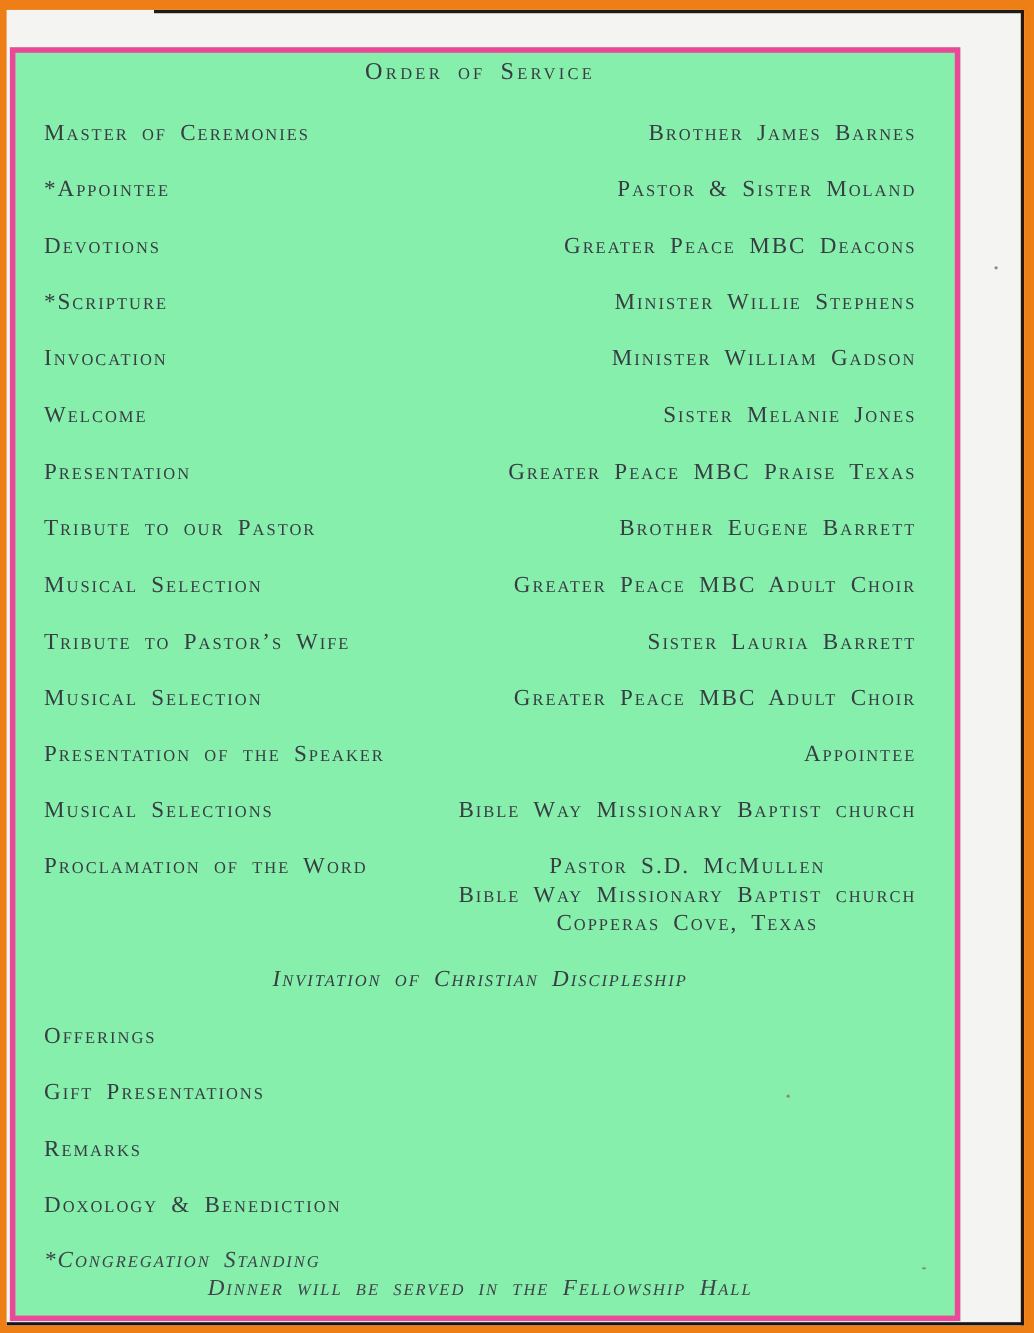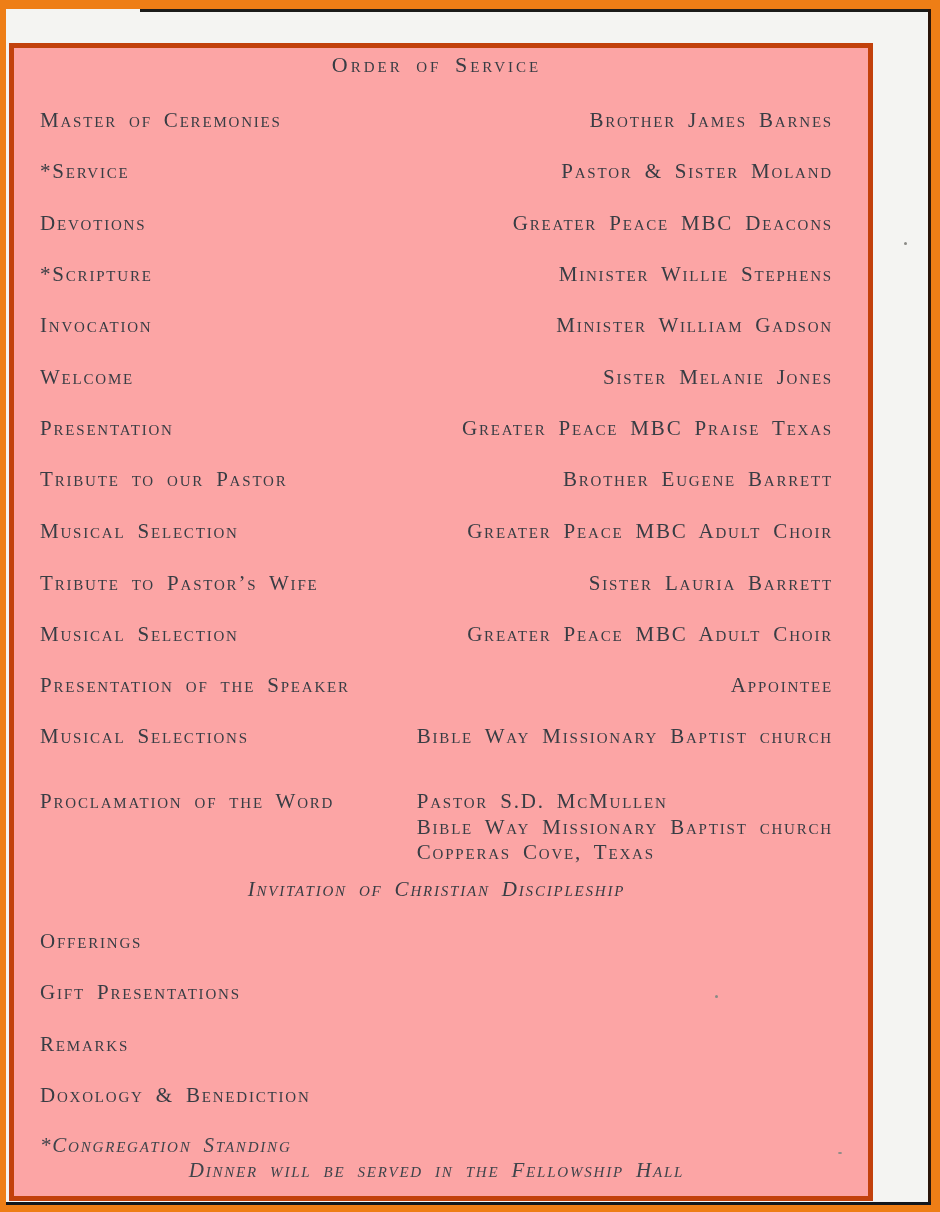--- a/index.html
+++ b/index.html
@@ -23,22 +23,22 @@
   .dark-top    { top: 9px; left: 140px; right: 9px; height: 3px; background: #1c1c1a; }
   .dark-right  { top: 9px; right: 9px; bottom: 7px; width: 3px; background: #2a150a; }
   .dark-bottom { bottom: 7px; left: 6px; right: 9px; height: 3px; background: #12161c; }
 
   
   .sheet {
     position: absolute;
     left: 9px; top: 43px;
     width: 864px; height: 1158px;
     box-sizing: border-box;
-    border: 5px solid #c2410c;
-    background: #fca5a5;
+    border: 5px solid #ec4899;
+    background: #86efac;
     z-index: 2;
   }
 
   .sc {
     font-variant: small-caps;
     font-variant-caps: small-caps;
     letter-spacing: 1.8px;
     word-spacing: 5px;
     font-size: 21px;
     line-height: 24px;
@@ -57,21 +57,21 @@
   .row {
     position: absolute;
     left: 26px; right: 35px;
     display: flex;
     justify-content: space-between;
     align-items: baseline;
   }
   .row .item  { text-align: left; }
   .row .person { text-align: right; }
 
-  .person-stack { text-align: left; margin-top: 14px; }
+  .person-stack { text-align: center; }
   .person-stack .pline { display: block; line-height: 25.5px; }
 
   .center-line {
     position: absolute;
     left: 26px; right: 35px;
     text-align: center;
     font-style: italic;
   }
 
   .footnote { font-style: italic; color: #3f444b; }
@@ -94,21 +94,21 @@
 
 <div class="sheet">
 
   <div class="sc sheet-title">Order of Service</div>
 
   <div class="row" style="top:60px">
     <span class="sc item">Master of Ceremonies</span>
     <span class="sc person">Brother James Barnes</span>
   </div>
   <div class="row" style="top:111px">
-    <span class="sc item">*Service</span>
+    <span class="sc item">*Appointee</span>
     <span class="sc person">Pastor &amp; Sister Moland</span>
   </div>
   <div class="row" style="top:163px">
     <span class="sc item">Devotions</span>
     <span class="sc person">Greater Peace MBC Deacons</span>
   </div>
   <div class="row" style="top:214px">
     <span class="sc item">*Scripture</span>
     <span class="sc person">Minister Willie Stephens</span>
   </div>

